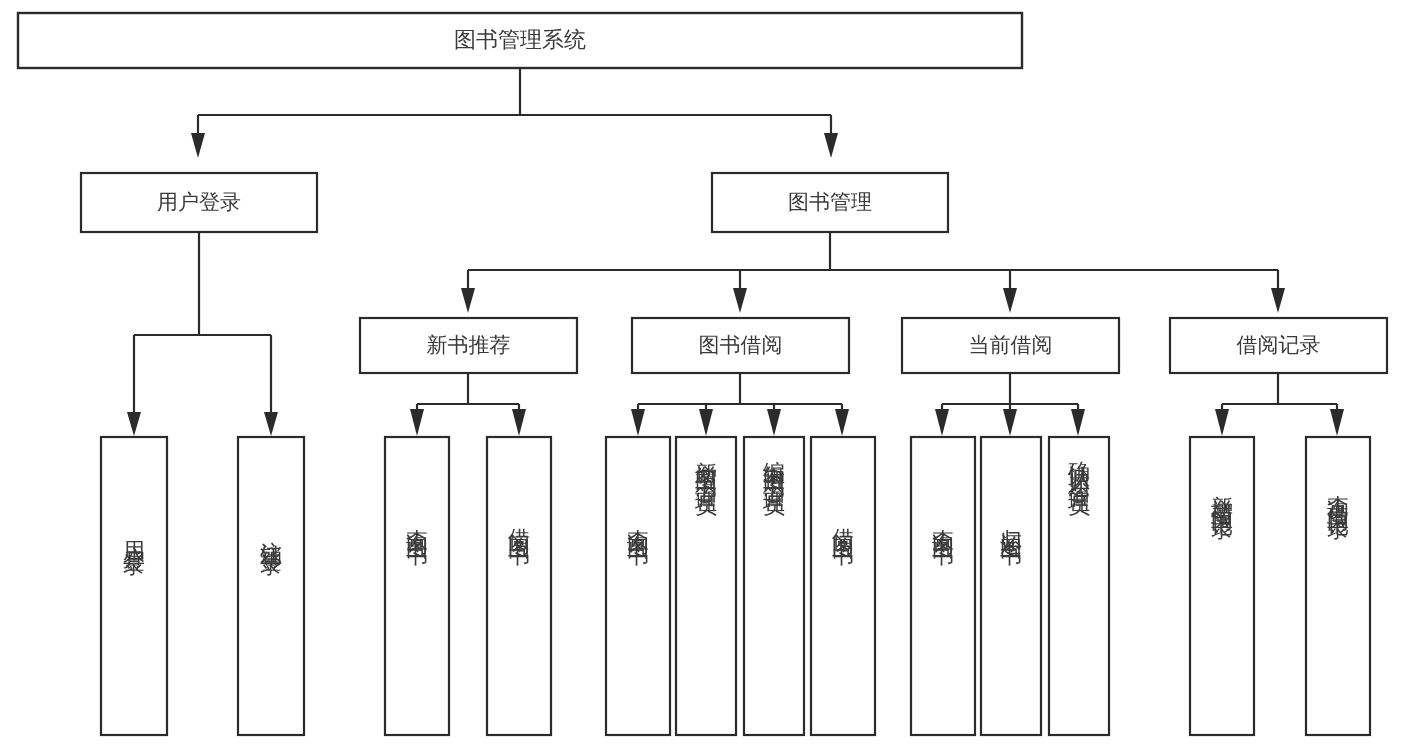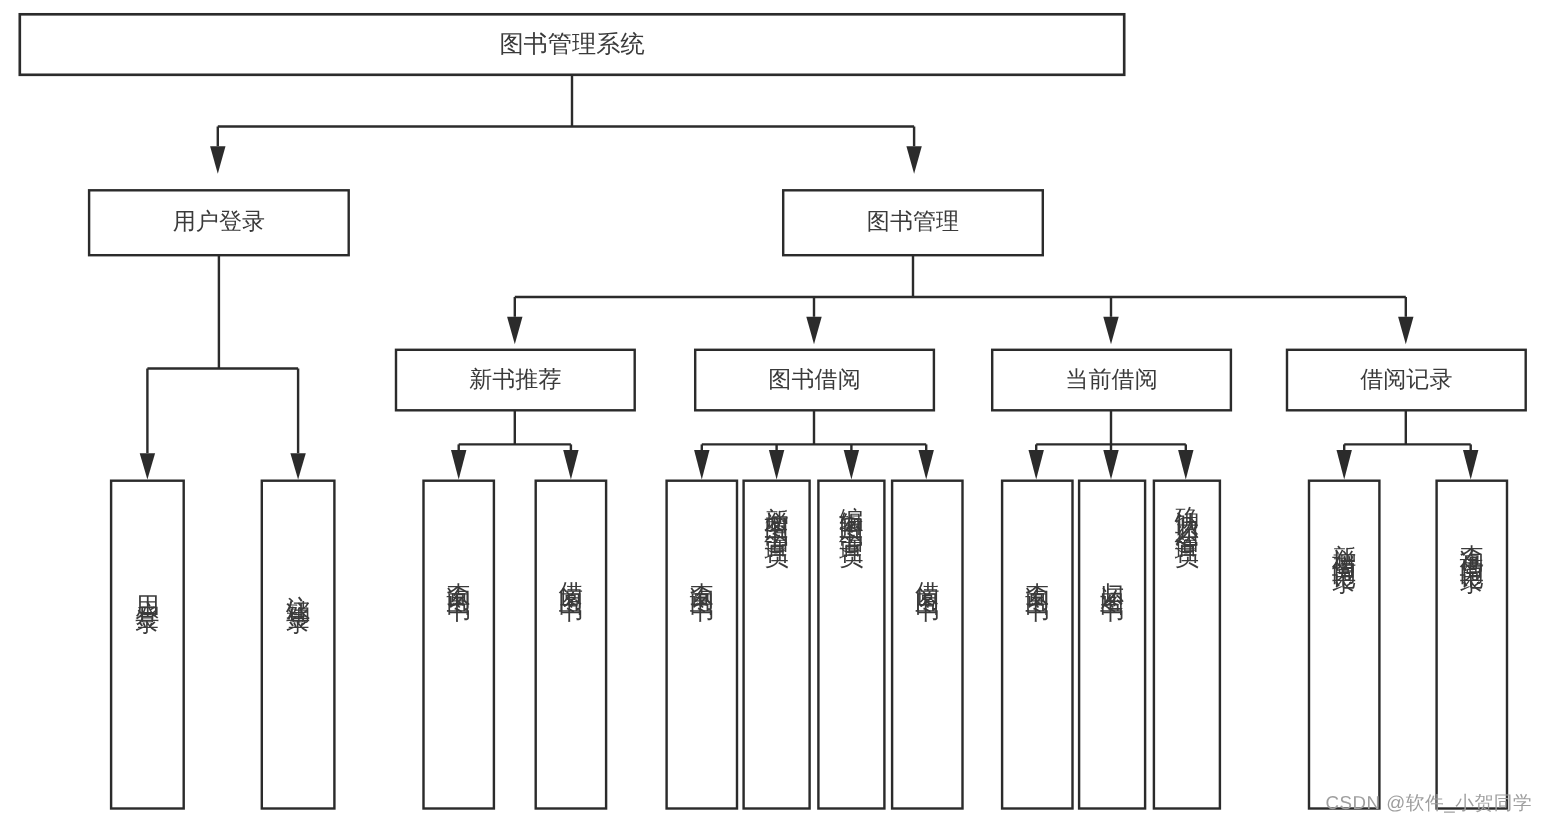--- a/index.html
+++ b/index.html
@@ -251,15 +251,14 @@
     <span class="leaf-label" style="margin-top:6px;">确认归还（管理员）</span>
   </div>
 
   <div class="leaf-label-wrap" style="left:1190px; top:437px; width:64px; height:298px;">
     <span class="leaf-label" style="margin-top:40px;">新增借阅记录</span>
   </div>
   <div class="leaf-label-wrap" style="left:1306px; top:437px; width:64px; height:298px;">
     <span class="leaf-label" style="margin-top:40px;">查询借阅记录</span>
   </div>
 
-  <div class="watermark">CSDN @软件_小贺同学</div>
 
 </div>
 
 </body></html>

